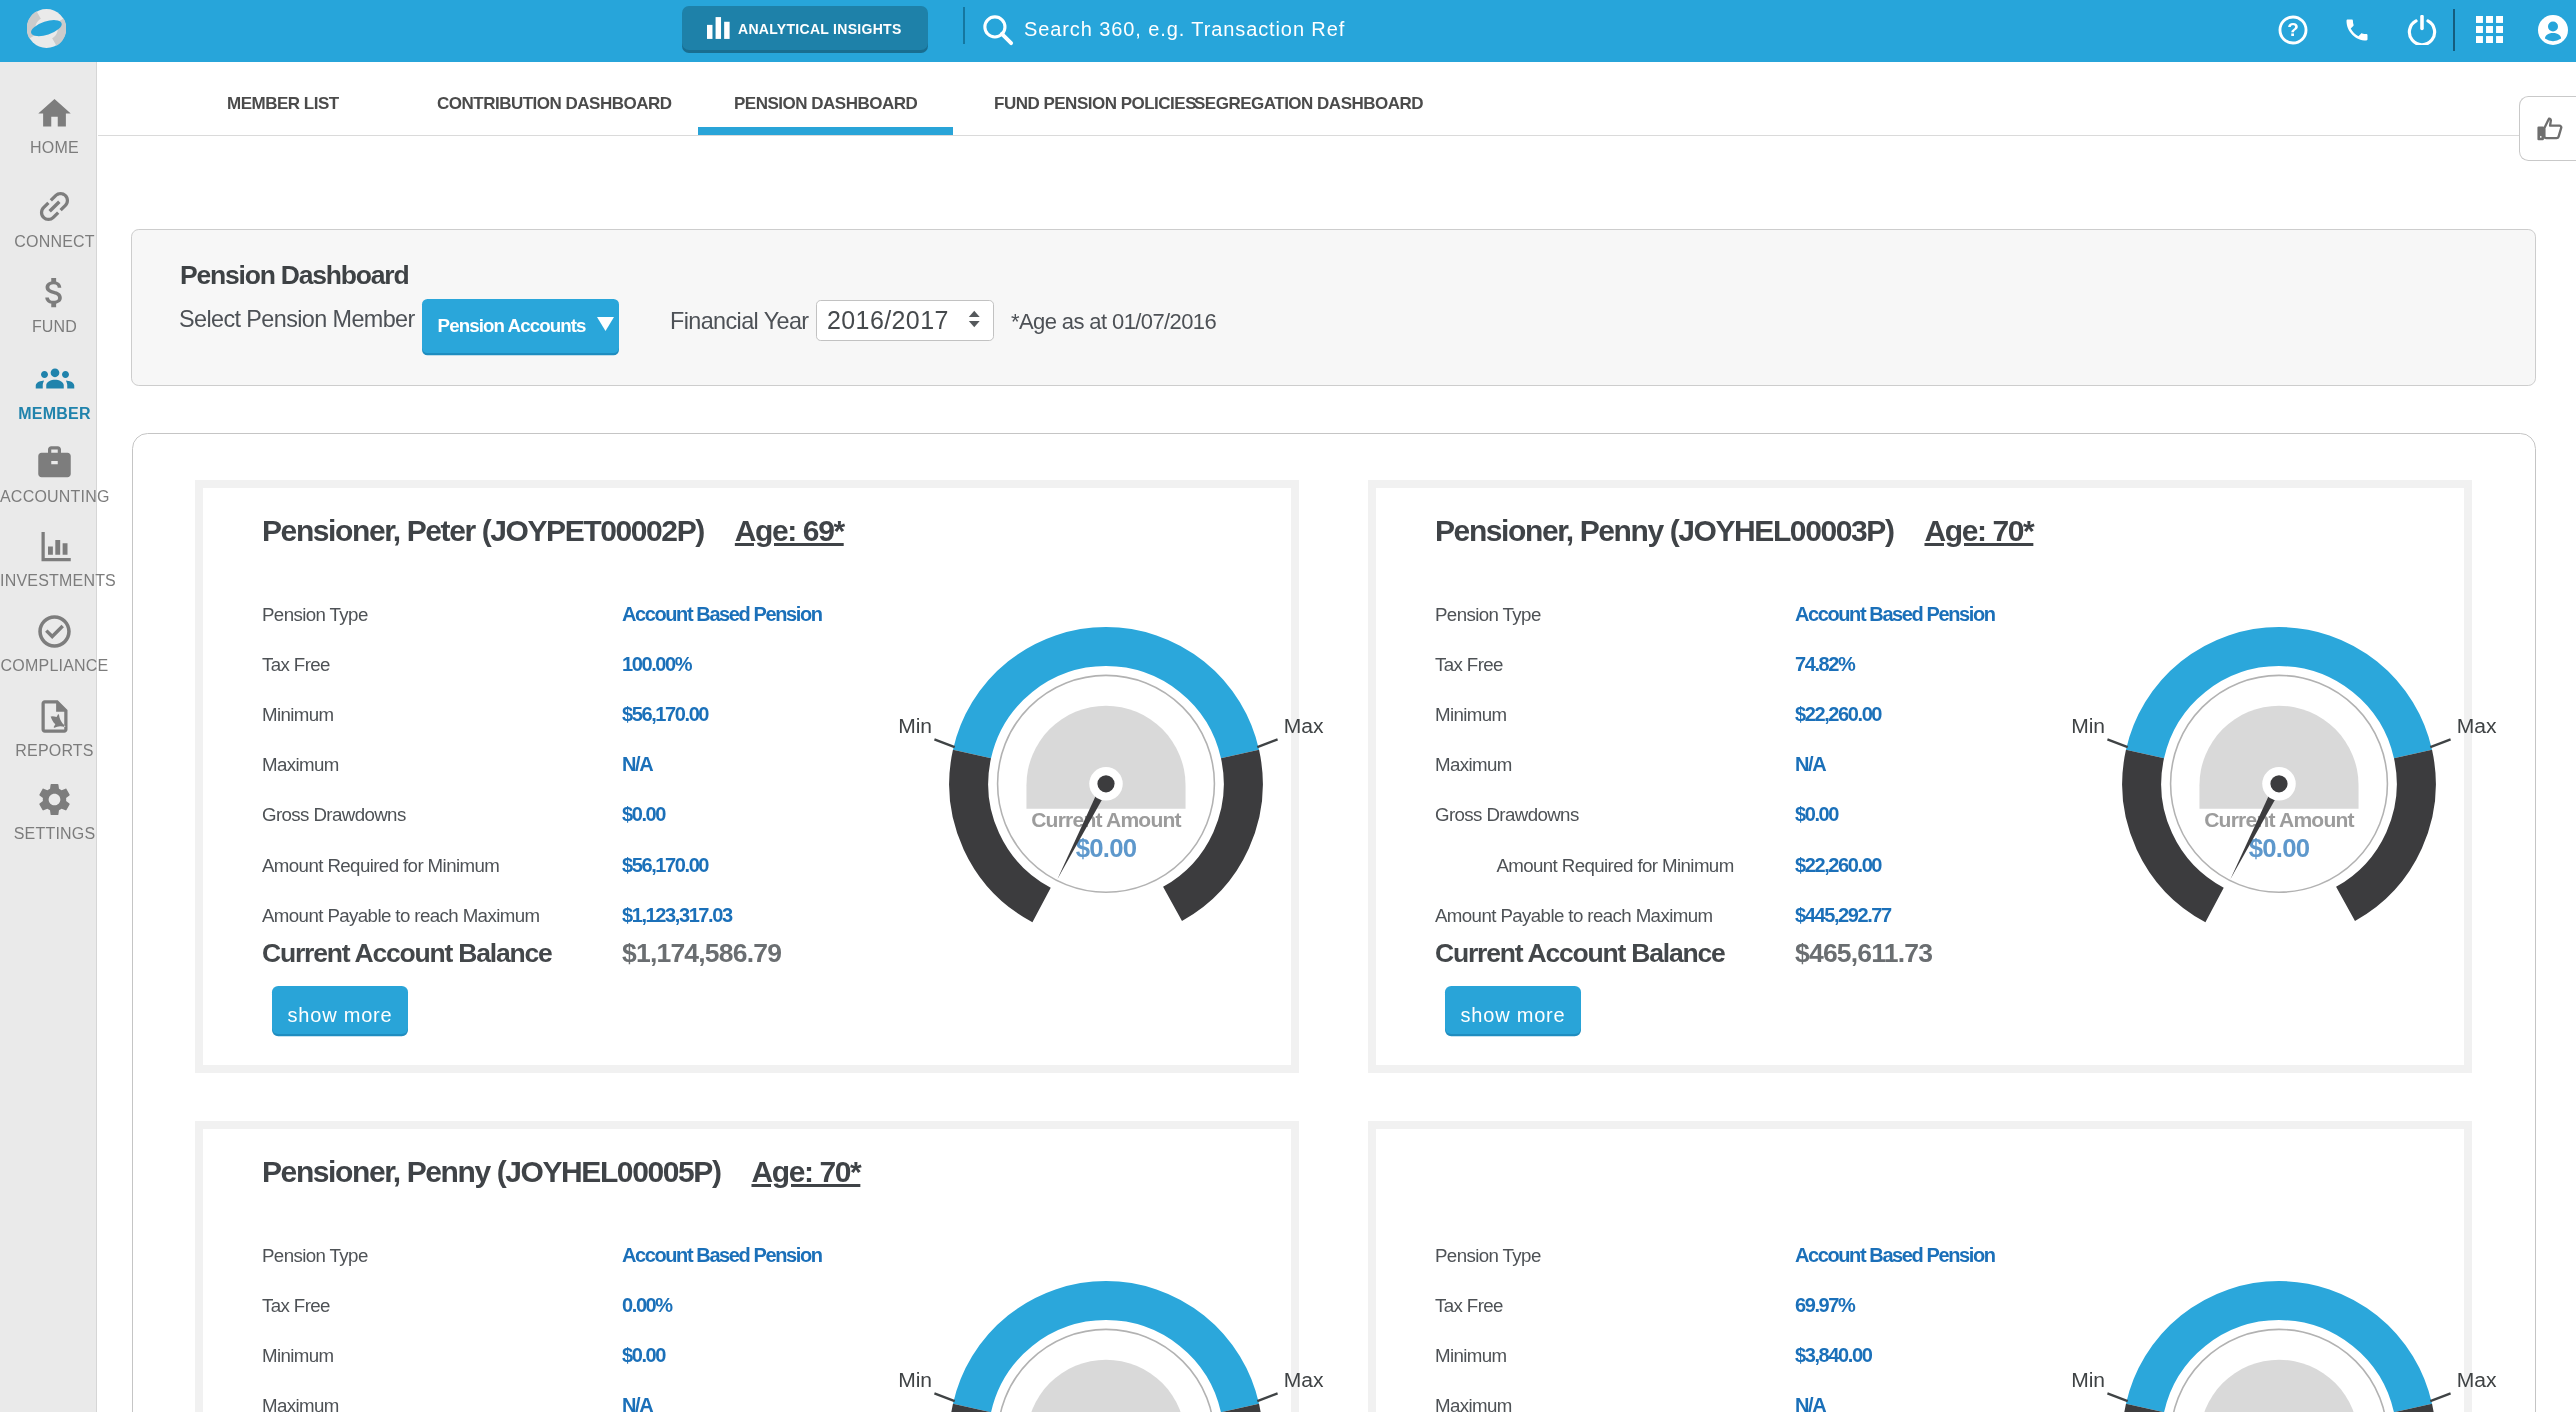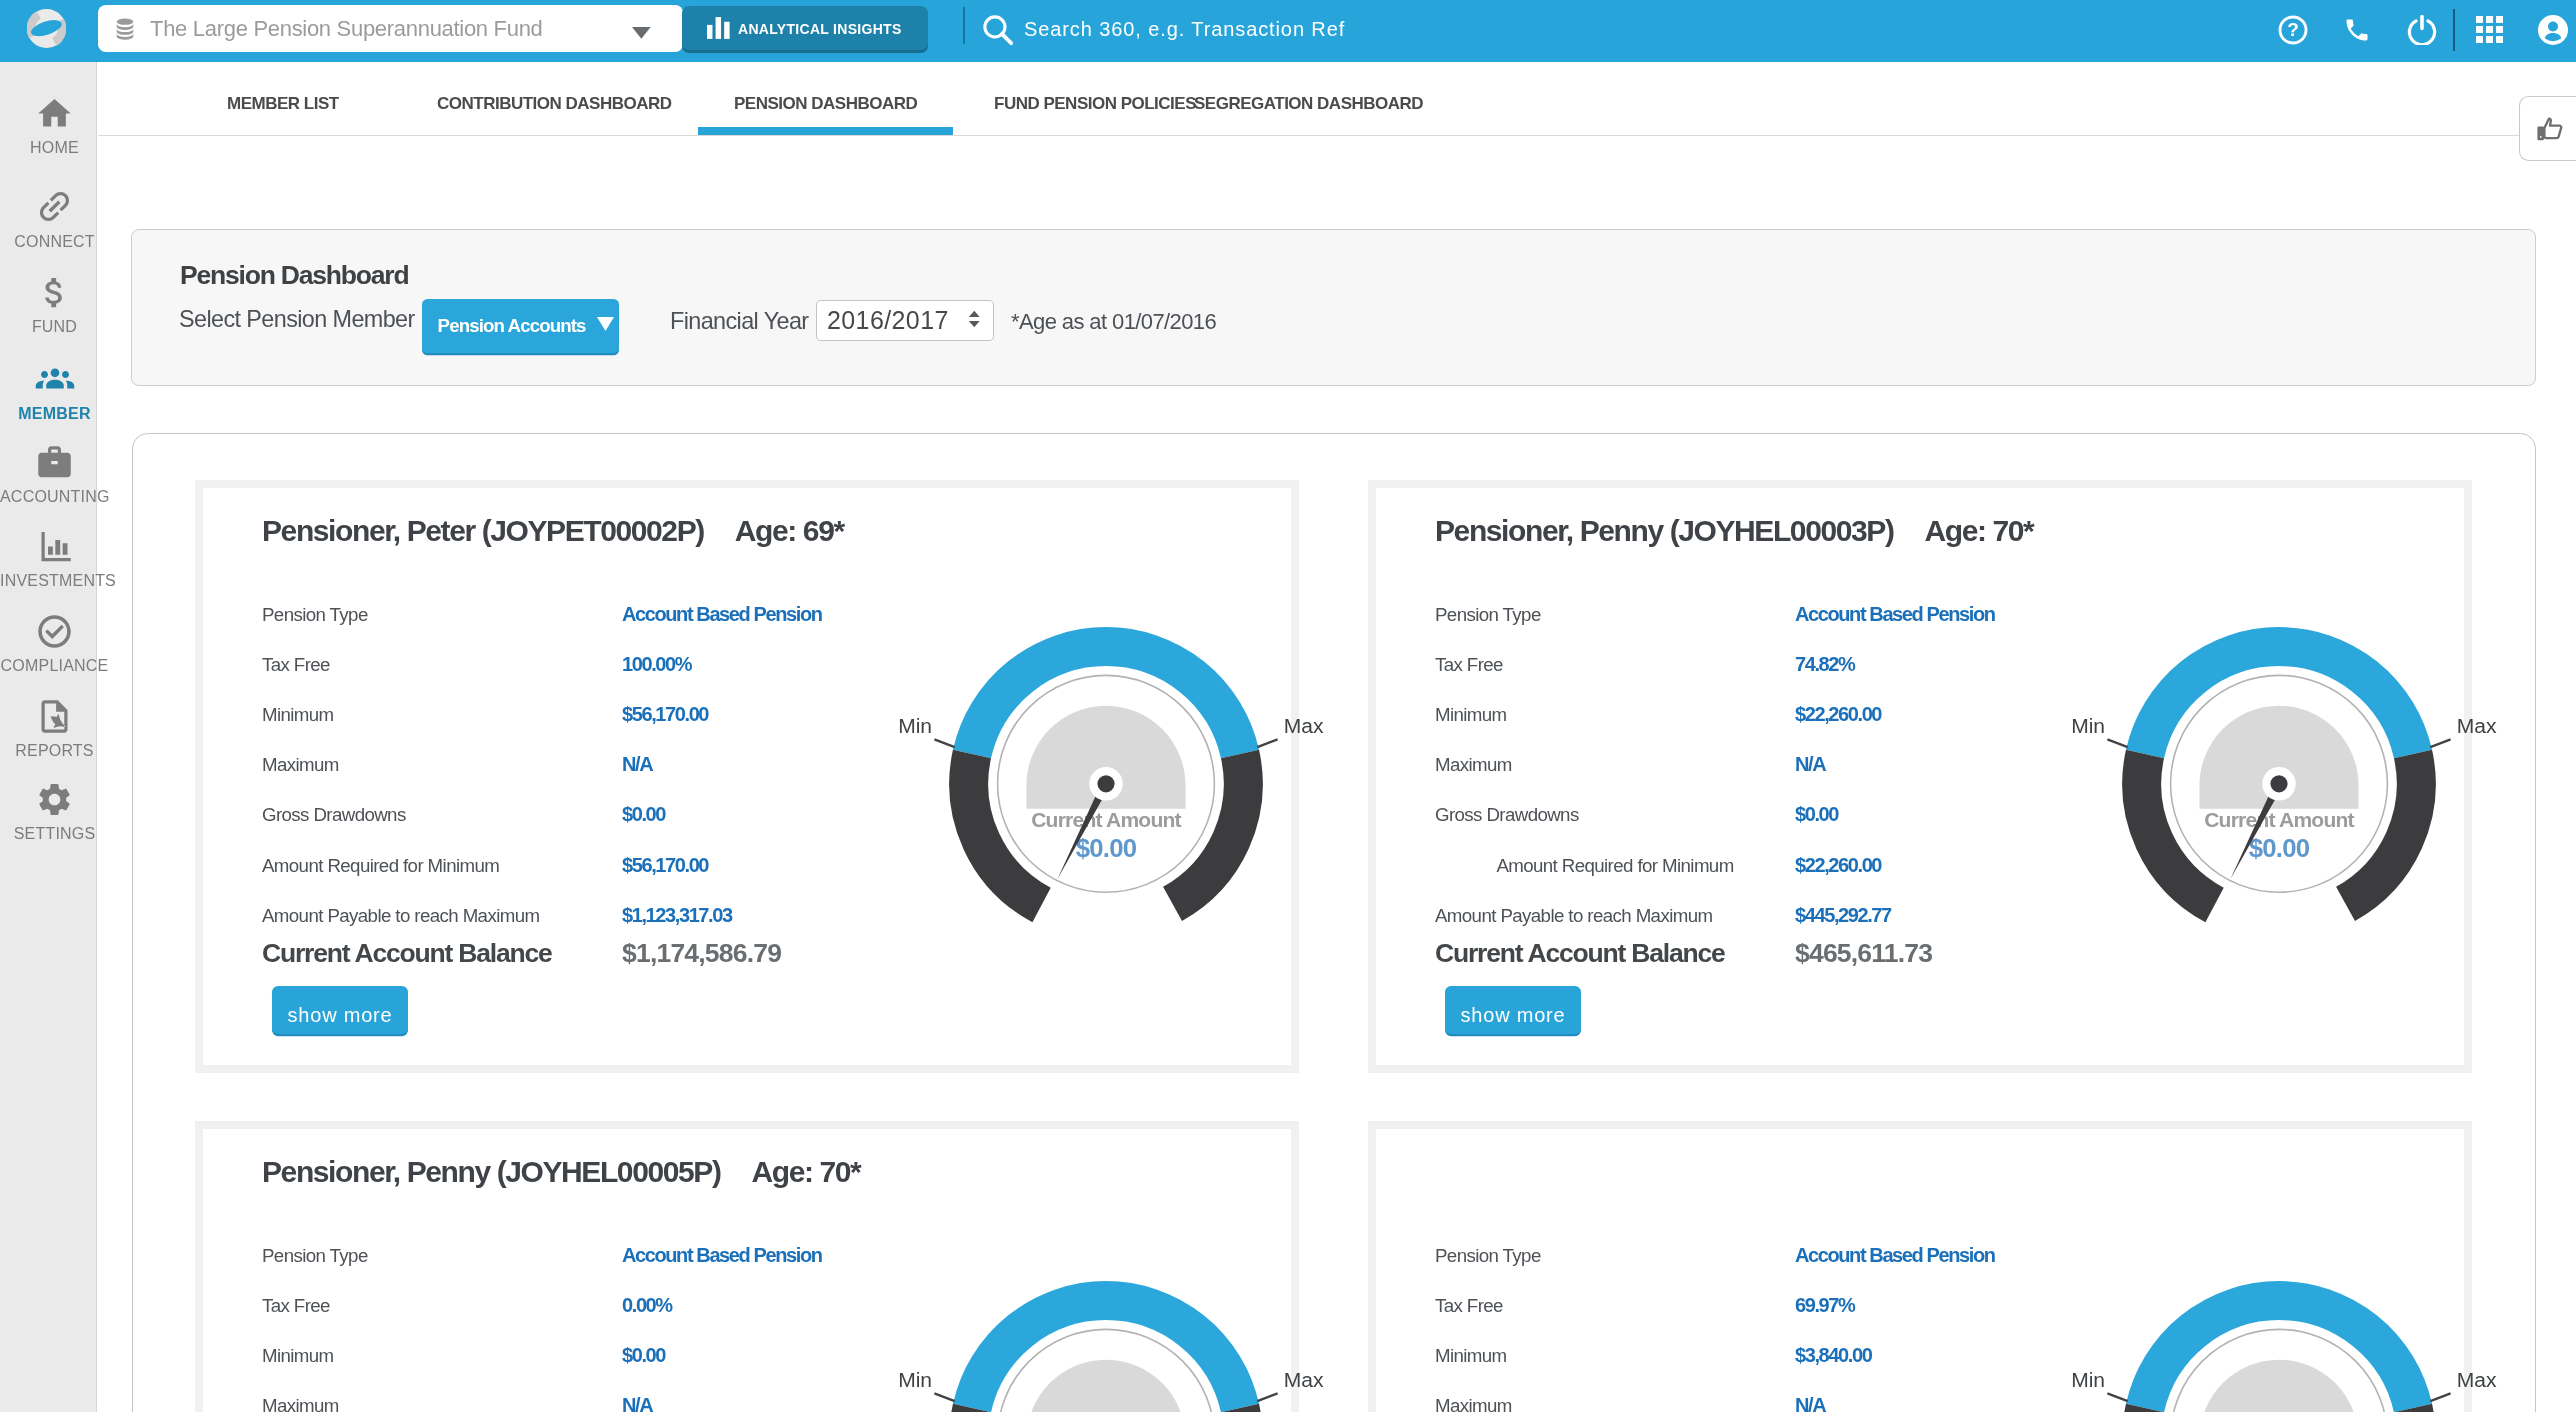--- a/index.html
+++ b/index.html
@@ -34,52 +34,40 @@
 #panel .lbl2 { position:absolute; left:538px; top:78px; font-size:23.4px; letter-spacing:-0.6px; color:#4d5156; }
 #fysel { position:absolute; left:684px; top:70px; width:178px; height:41px; background:#fff; border:1.6px solid #c2c2c2; border-radius:4.7px; }
 #fysel .t { position:absolute; left:10px; top:4.7px; font-size:25px; letter-spacing:0.4px; color:#464a4d; }
 #panel .lbl3 { position:absolute; left:879px; top:79px; font-size:22px; letter-spacing:-0.6px; color:#4d5156; }
 
 #bigcard { position:absolute; left:132px; top:433px; width:2404px; height:1092px; background:#fff; border:1.6px solid #c5c5c5; border-radius:15.6px; }
 
 .pcard { position:absolute; width:1104px; height:593px; border:8.6px solid #f1f1f1; background:#fff; }
 .pcard * { line-height:1; }
 .pcard .title { position:absolute; left:59px; top:28px; font-size:30px; font-weight:bold; letter-spacing:-1.4px; color:#3f4347; white-space:nowrap; }
-.pcard .title .age { margin-left:31px; }
+.pcard .title .age { margin-left:31px;text-decoration:underline; }
 .pcard .row { position:absolute; left:59px; white-space:nowrap;margin-top:16px; }
 .pcard .row .l { display:inline-block; width:360px; font-size:18.7px; letter-spacing:-0.6px; color:#4e5256; }
 .pcard .row .v { font-size:20px; font-weight:bold; letter-spacing:-1.4px; color:#1b70b9; }
 .pcard .cab { position:absolute; left:59px; top:452px; white-space:nowrap; }
 .pcard .cab .l { display:inline-block; width:360px; font-size:26.5px; font-weight:bold; letter-spacing:-1.2px; color:#43474a; }
 .pcard .cab .v { font-size:26.5px; font-weight:bold; letter-spacing:-0.8px; color:#6a6e71; }
 .pcard .showmore { position:absolute; left:69px; top:498px; width:136px; height:48px; background:#29a4d8; border-radius:6.2px; box-shadow:0 2.3px 0 #1f8dc0; color:#fff; font-size:20px; letter-spacing:0.8px; text-align:center; line-height:58px; }
 .pcard svg.gauge { position:absolute; left:669px; top:128px; }
 .pcard.row2 svg.gauge { top:141px; }
 </style>
 </head>
 <body>
 <div id="header">
   <svg class="abs" style="left:27px;top:9.4px;" width="39" height="39" viewBox="0 0 50 50">
     <circle cx="25" cy="25" r="25" fill="#eaeaea"></circle>
     <path d="M15,7.7 A20,20 0 0 0 7.7,35" fill="none" stroke="#cbcbcb" stroke-width="11"></path>
     <path d="M35,42.3 A20,20 0 0 0 42.3,15" fill="none" stroke="#cbcbcb" stroke-width="11"></path>
     <ellipse cx="25" cy="24.5" rx="20.5" ry="8.5" fill="#27a5da" transform="rotate(-18 25 25)"></ellipse>
   </svg>
-  <div id="fundsel">
-    <svg class="abs" style="left:18px;top:13.3px;" width="18" height="22.6" viewBox="0 0 26 32">
-      <ellipse cx="13" cy="5" rx="12" ry="4.5" fill="#9b9b9b"></ellipse>
-      <path d="M1,8.5 A12,4.5 0 0 0 25,8.5 L25,12.5 A12,4.5 0 0 1 1,12.5 Z" fill="#9b9b9b"></path>
-      <path d="M1,15.5 A12,4.5 0 0 0 25,15.5 L25,19.5 A12,4.5 0 0 1 1,19.5 Z" fill="#9b9b9b"></path>
-      <path d="M1,22.5 A12,4.5 0 0 0 25,22.5 L25,26.5 A12,4.5 0 0 1 1,26.5 Z" fill="#9b9b9b"></path>
-    </svg>
-    <span class="txt">The Large Pension Superannuation Fund</span>
-    <svg class="abs" style="left:534px;top:22.6px;" width="18.7" height="11.7" viewBox="0 0 24 15">
-      <path d="M0,0 L24,0 L12,15 Z" fill="#676c70"></path>
-    </svg>
-  </div>
   <div id="insights">
     <svg class="abs" style="left:25px;top:11.7px;" width="23.4" height="22" viewBox="0 0 30 28">
       <rect x="0" y="10" width="7" height="18" fill="#fff"></rect>
       <rect x="11" y="0" width="7" height="28" fill="#fff"></rect>
       <rect x="22" y="6" width="7" height="22" fill="#fff"></rect>
     </svg>
     <span class="txt">ANALYTICAL INSIGHTS</span>
   </div>
   <div id="hdrdiv1"></div>
   <svg class="abs" style="left:981px;top:12.5px;" width="34" height="34" viewBox="0 0 44 44">

